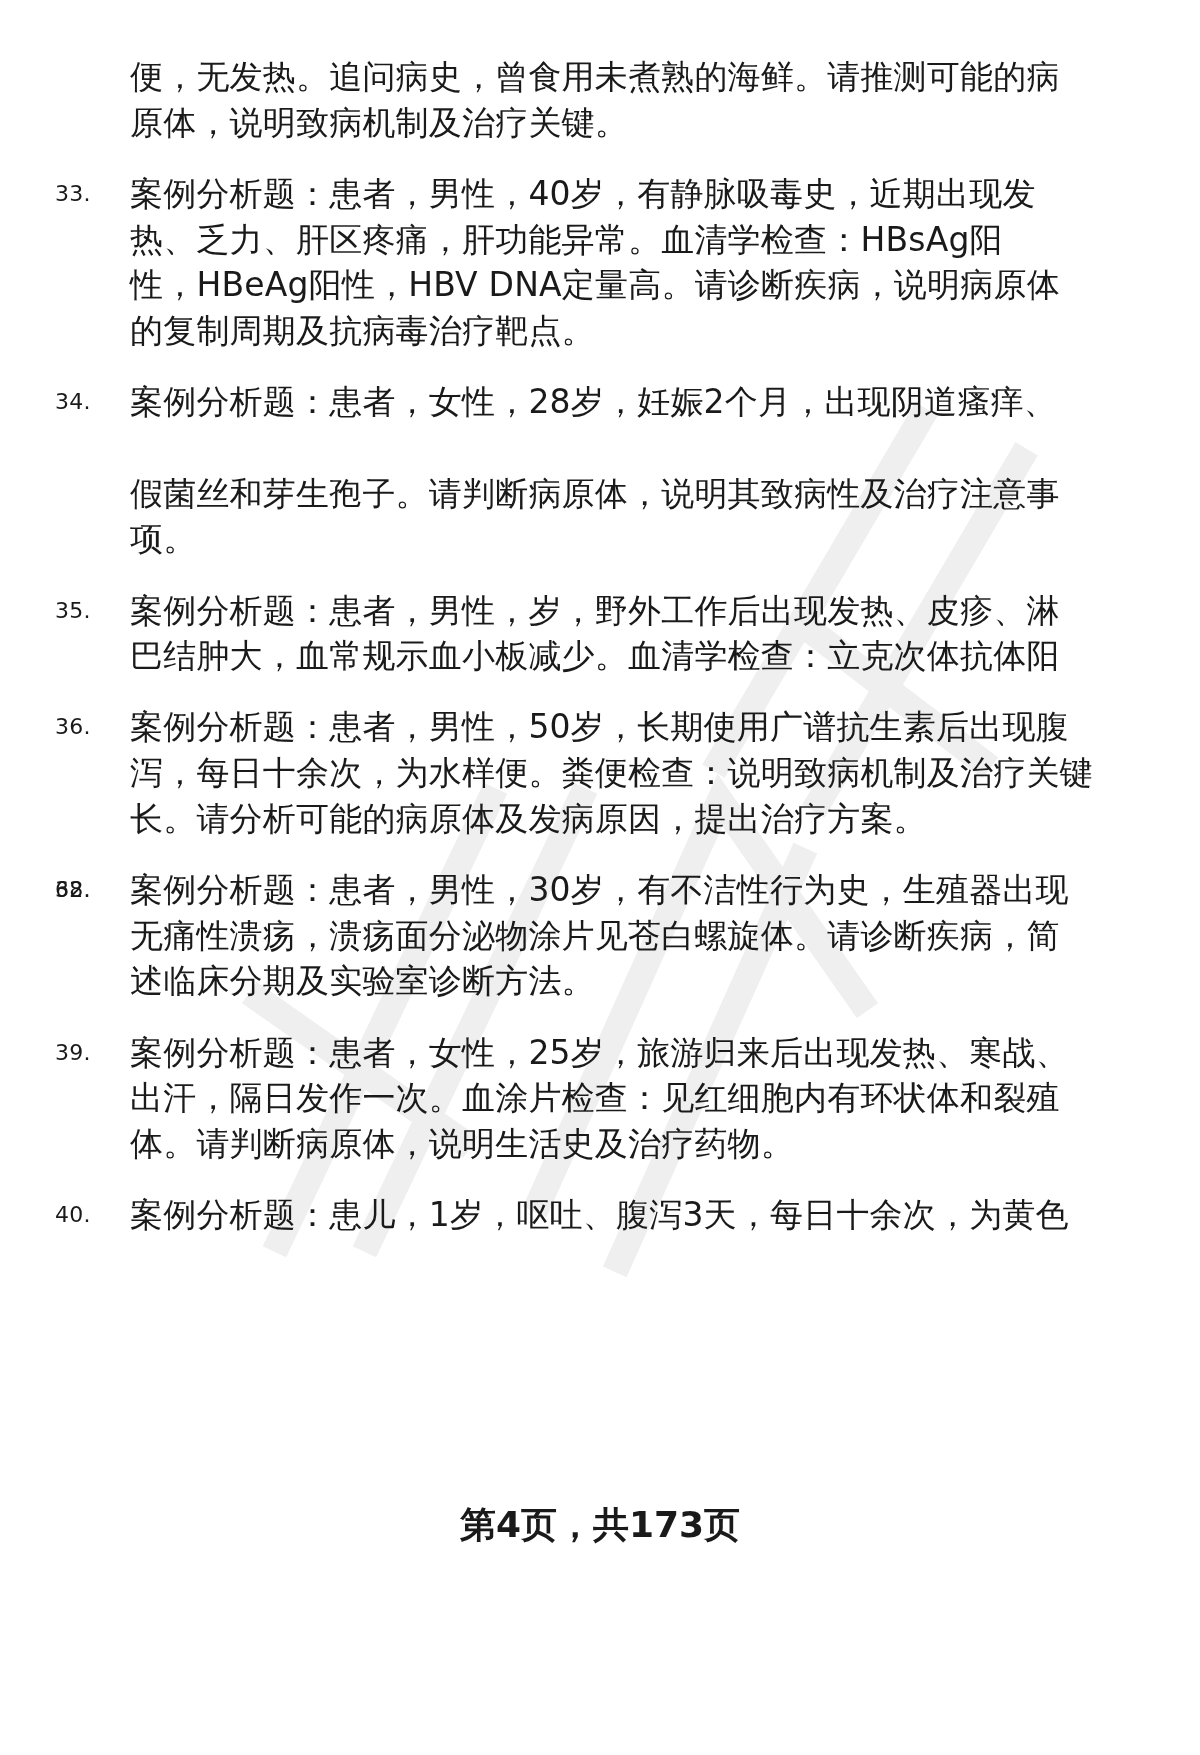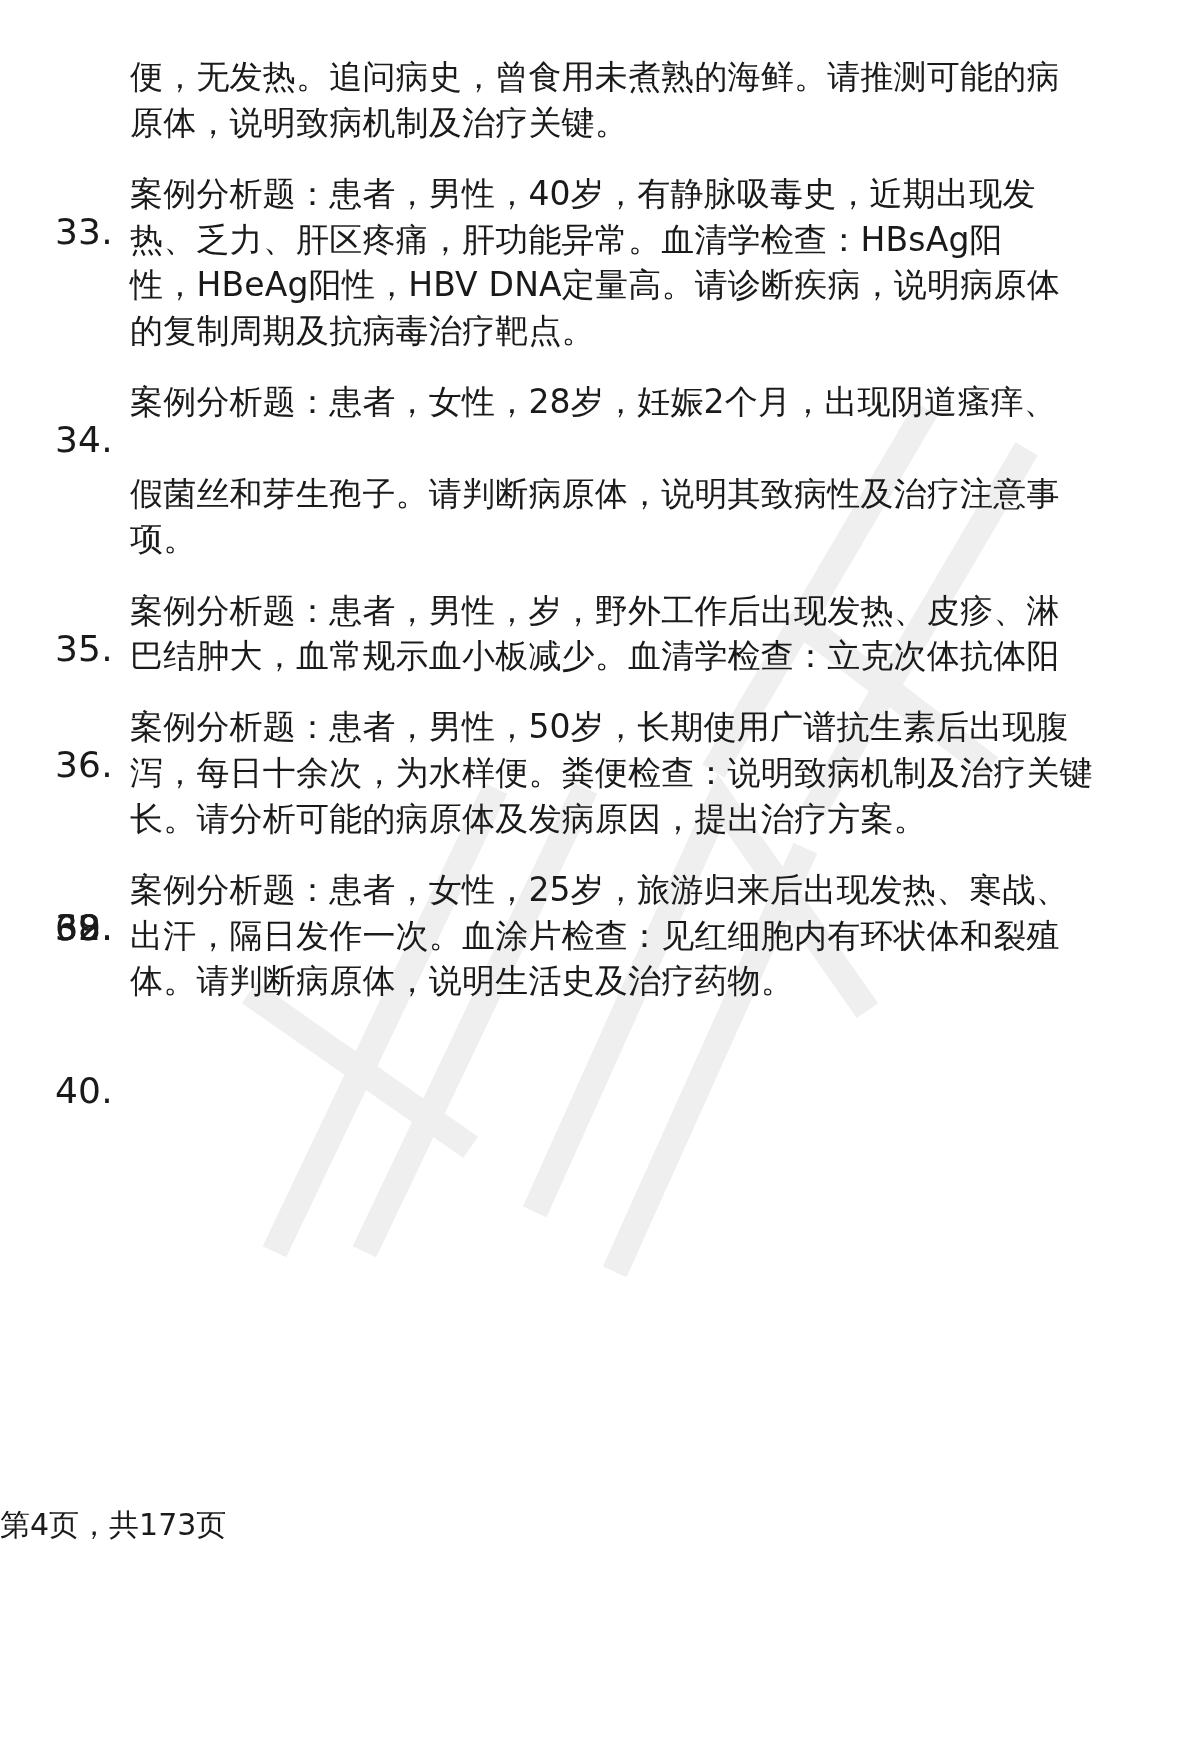--- a/index.html
+++ b/index.html
@@ -21,28 +21,29 @@
     position: relative;
     padding-left: 130px;
     padding-right: 60px;
     font-size: 33px;
     line-height: 45.7px;
     letter-spacing: 0.2px;
     margin-bottom: 25.5px;
   }
   .para .num {
     position: absolute; left: 55px; top: 0;
-    font-size: 36px; line-height: 45.7px; margin-top: 38px;
+    font-size: 22px; line-height: 45.7px;
   }
   .para .txt { display: block; width: 1010px; word-break: break-all; }
   .continued { margin-bottom: 25.5px; }
   .footer {
     position: absolute; left: 0; width: 1200px; top: 1505px;
-    font-size: 30px; line-height: 40px; z-index: 1;
+    text-align: center; font-size: 36px; line-height: 40px; z-index: 1;
     color: #1a1a1a;
+    font-weight: bold;
   }
 </style>
 </head>
 <body>
 
 <div class="page">
 
   <div class="watermark">
     <svg viewBox="0 0 900 900" xmlns="http://www.w3.org/2000/svg">
       <g fill="none" stroke="#efefef" stroke-width="26" stroke-linecap="square">
@@ -103,33 +104,41 @@
         <span>长。请分析可能的病原体及发病原因，提出治疗方案。</span>
       </span>
     </div>
 
     <div class="para">
       <span class="num">62.</span>
     </div>
 
     <div class="para">
       <span class="num">38.</span>
+      <span class="txt">
+        <span>案例分析题：患者，男性，30岁，有不洁性行为史，生殖器出现</span><br>
+        <span>无痛性溃疡，溃疡面分泌物涂片见苍白螺旋体。请诊断疾病，简</span><br>
+        <span>述临床分期及实验室诊断方法。</span>
+      </span>
     </div>
 
     <div class="para">
       <span class="num">39.</span>
       <span class="txt">
         <span>案例分析题：患者，女性，25岁，旅游归来后出现发热、寒战、</span><br>
         <span>出汗，隔日发作一次。血涂片检查：见红细胞内有环状体和裂殖</span><br>
         <span>体。请判断病原体，说明生活史及治疗药物。</span>
       </span>
     </div>
 
     <div class="para">
       <span class="num">40.</span>
+      <span class="txt">
+        <span>案例分析题：患儿，1岁，呕吐、腹泻3天，每日十余次，为黄色</span>
+      </span>
     </div>
 
   </div>
 
   <div class="footer">
     <span>第4页，共173页</span>
   </div>
 
 </div>
 

